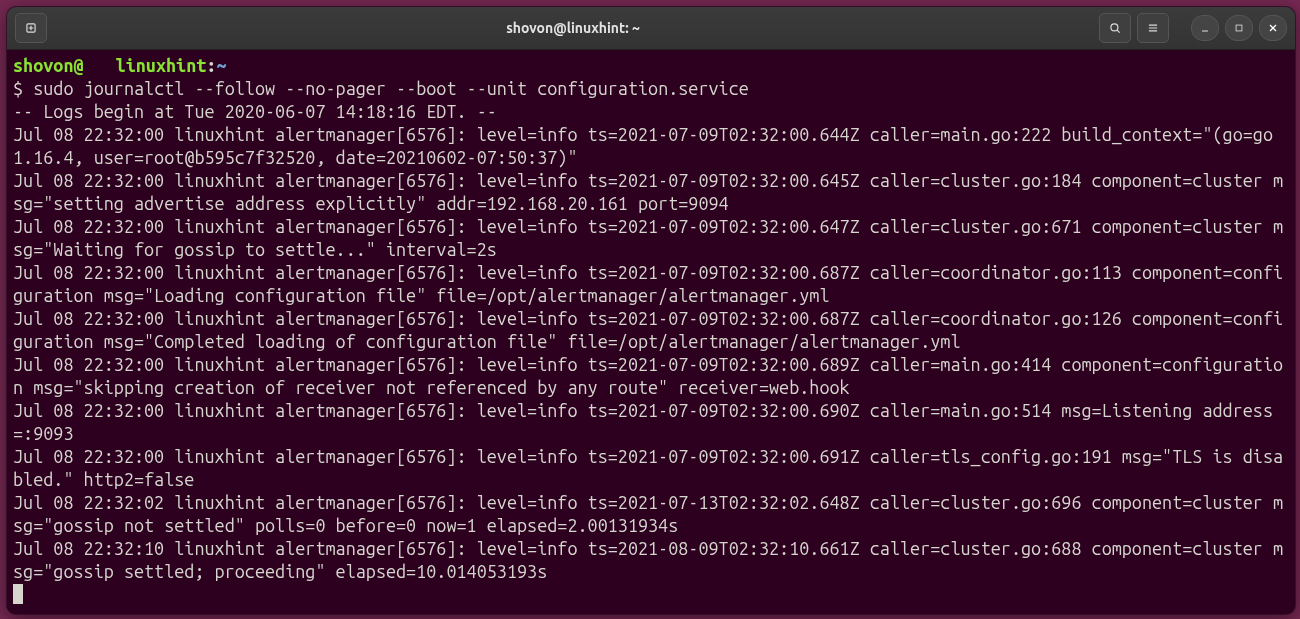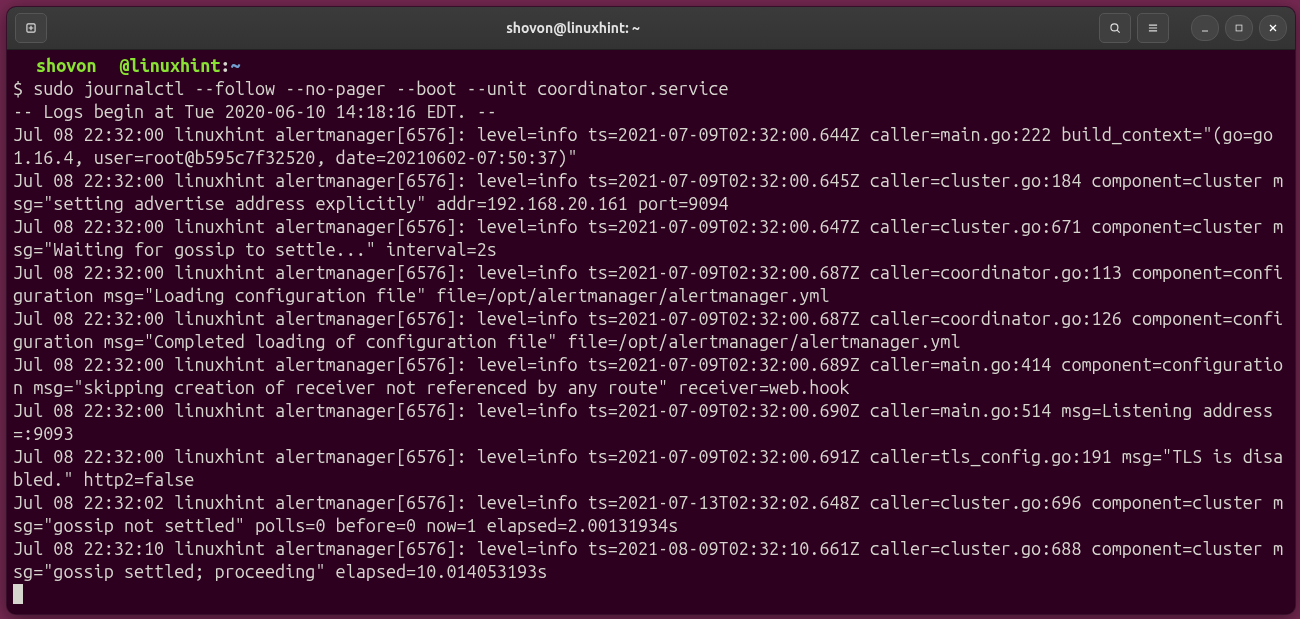--- a/index.html
+++ b/index.html
@@ -70,22 +70,22 @@
     flex: 1;
     background: #2c001e;
     color: #d6d6cf;
     padding: 4px 6px 6px 6px;
     font-size: 18px;
     line-height: 23px;
     white-space: pre-wrap;
     word-break: break-all;
     overflow: hidden;
   }
-  .prompt-user { color: #8ae234; font-weight: bold; margin-left: 23px; }
-  .prompt-host { color: #8ae234; font-weight: bold; }
+  .prompt-user { color: #8ae234; font-weight: bold; }
+  .prompt-host { color: #8ae234; font-weight: bold; padding-left: 32px; }
   .prompt-colon { color: #d6d6cf; font-weight: bold; }
   .prompt-path { color: #729fcf; font-weight: bold; }
   .cursor {
     display: inline-block;
     width: 10px;
     height: 20px;
     background: #d6d6cf;
     vertical-align: text-bottom;
   }
 </style>
@@ -133,22 +133,22 @@
       <div class="tb-winctrl tb-close" style="display:flex;align-items:center;justify-content:center;">
         <svg viewBox="0 0 24 24" style="width:12px;height:12px;stroke:#fff;stroke-width:2.5;">
             <line x1="6" y1="6" x2="18" y2="18"></line>
             <line x1="6" y1="18" x2="18" y2="6"></line>
           </svg>
       </div>
     </div>
   </div>
 
   <div class="terminal"><span class="prompt-user">shovon</span><span class="prompt-user">@</span><span class="prompt-host">linuxhint</span><span class="prompt-colon">:</span><span class="prompt-path">~</span>
-<span>$ </span><span>sudo journalctl --follow --no-pager --boot --unit coordinator.service</span>
-<span>-- Logs begin at Tue 2020-06-10 14:18:16 EDT. --</span>
+<span>$ </span><span>sudo journalctl --follow --no-pager --boot --unit configuration.service</span>
+<span>-- Logs begin at Tue 2020-06-07 14:18:16 EDT. --</span>
 <span>Jul 08 22:32:00 linuxhint alertmanager[6576]: level=info ts=2021-07-09T02:32:00.644Z caller=main.go:222 build_context="(go=go1.16.4, user=root@b595c7f32520, date=20210602-07:50:37)"</span>
 <span>Jul 08 22:32:00 linuxhint alertmanager[6576]: level=info ts=2021-07-09T02:32:00.645Z caller=cluster.go:184 component=cluster msg="setting advertise address explicitly" addr=192.168.20.161 port=9094</span>
 <span>Jul 08 22:32:00 linuxhint alertmanager[6576]: level=info ts=2021-07-09T02:32:00.647Z caller=cluster.go:671 component=cluster msg="Waiting for gossip to settle..." interval=2s</span>
 <span>Jul 08 22:32:00 linuxhint alertmanager[6576]: level=info ts=2021-07-09T02:32:00.687Z caller=coordinator.go:113 component=configuration msg="Loading configuration file" file=/opt/alertmanager/alertmanager.yml</span>
 <span>Jul 08 22:32:00 linuxhint alertmanager[6576]: level=info ts=2021-07-09T02:32:00.687Z caller=coordinator.go:126 component=configuration msg="Completed loading of configuration file" file=/opt/alertmanager/alertmanager.yml</span>
 <span>Jul 08 22:32:00 linuxhint alertmanager[6576]: level=info ts=2021-07-09T02:32:00.689Z caller=main.go:414 component=configuration msg="skipping creation of receiver not referenced by any route" receiver=web.hook</span>
 <span>Jul 08 22:32:00 linuxhint alertmanager[6576]: level=info ts=2021-07-09T02:32:00.690Z caller=main.go:514 msg=Listening address=:9093</span>
 <span>Jul 08 22:32:00 linuxhint alertmanager[6576]: level=info ts=2021-07-09T02:32:00.691Z caller=tls_config.go:191 msg="TLS is disabled." http2=false</span>
 <span>Jul 08 22:32:02 linuxhint alertmanager[6576]: level=info ts=2021-07-13T02:32:02.648Z caller=cluster.go:696 component=cluster msg="gossip not settled" polls=0 before=0 now=1 elapsed=2.00131934s</span>
 <span>Jul 08 22:32:10 linuxhint alertmanager[6576]: level=info ts=2021-08-09T02:32:10.661Z caller=cluster.go:688 component=cluster msg="gossip settled; proceeding" elapsed=10.014053193s</span>

